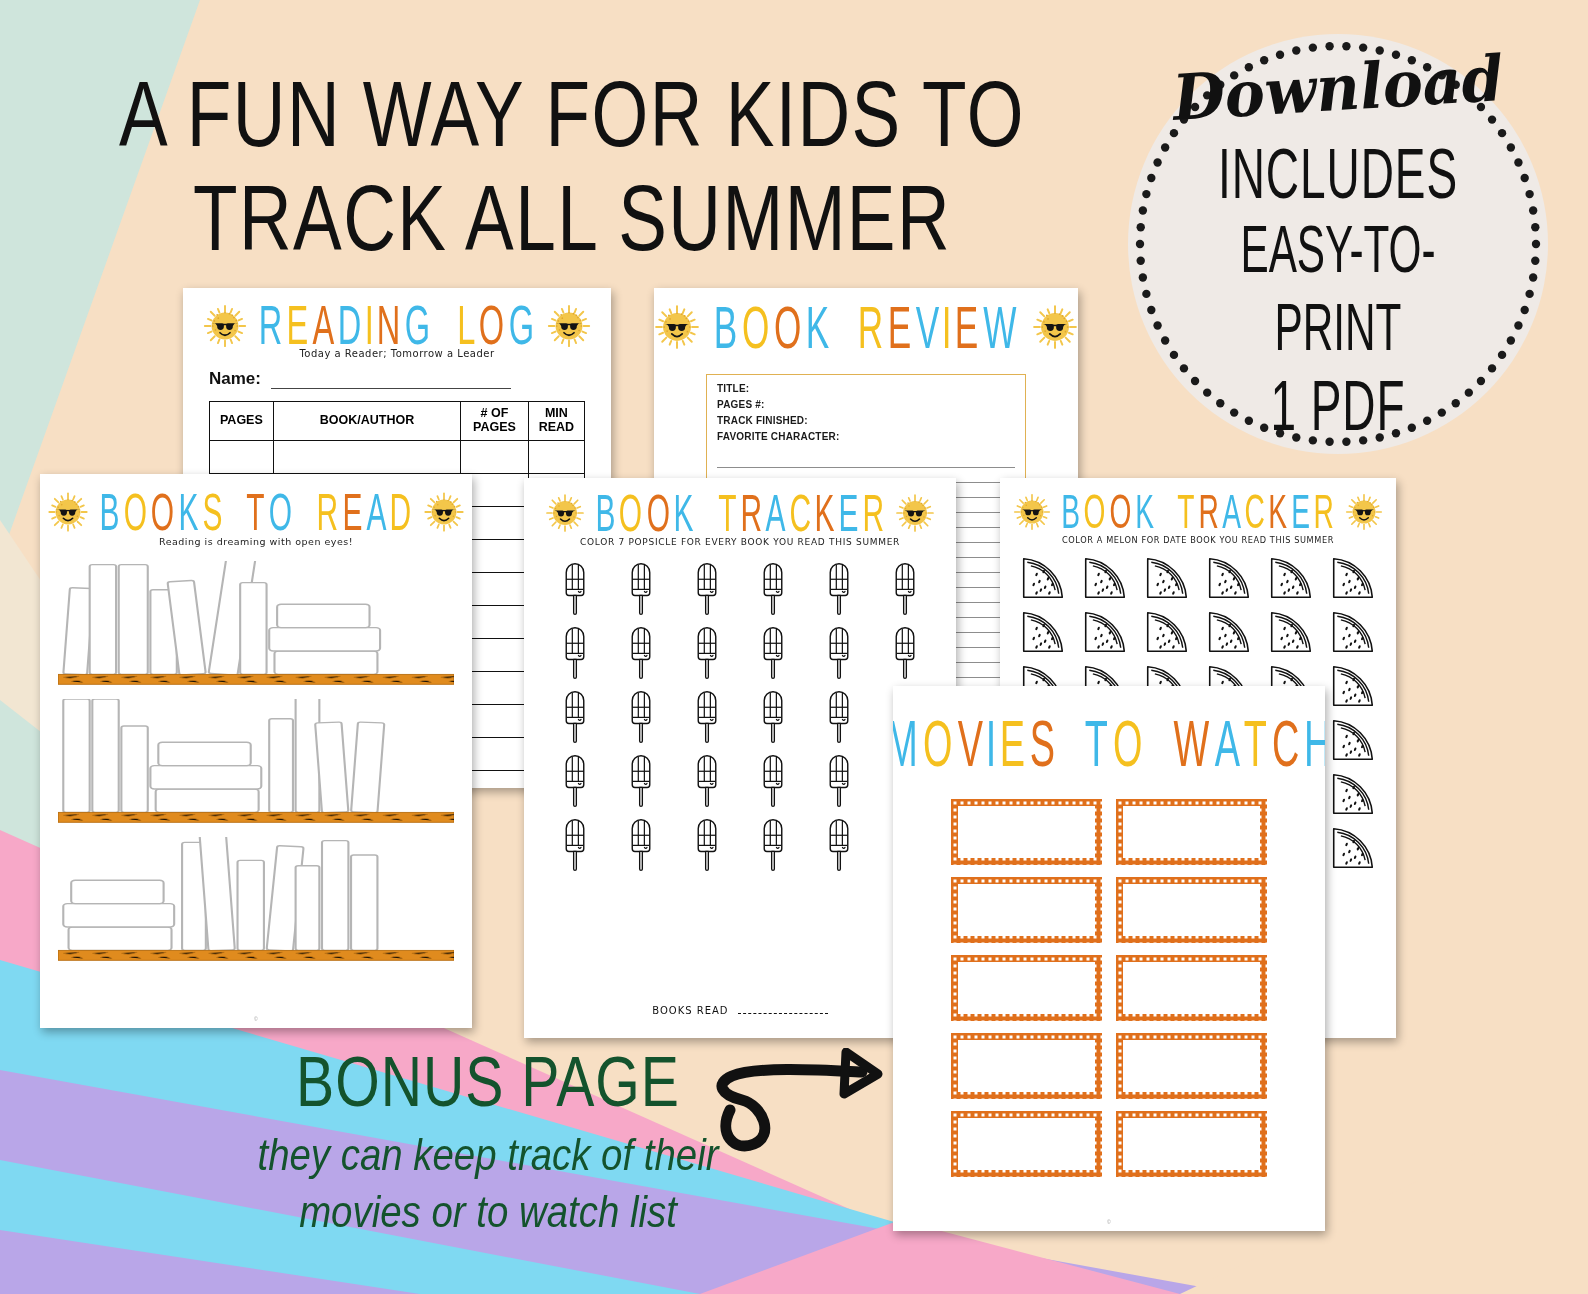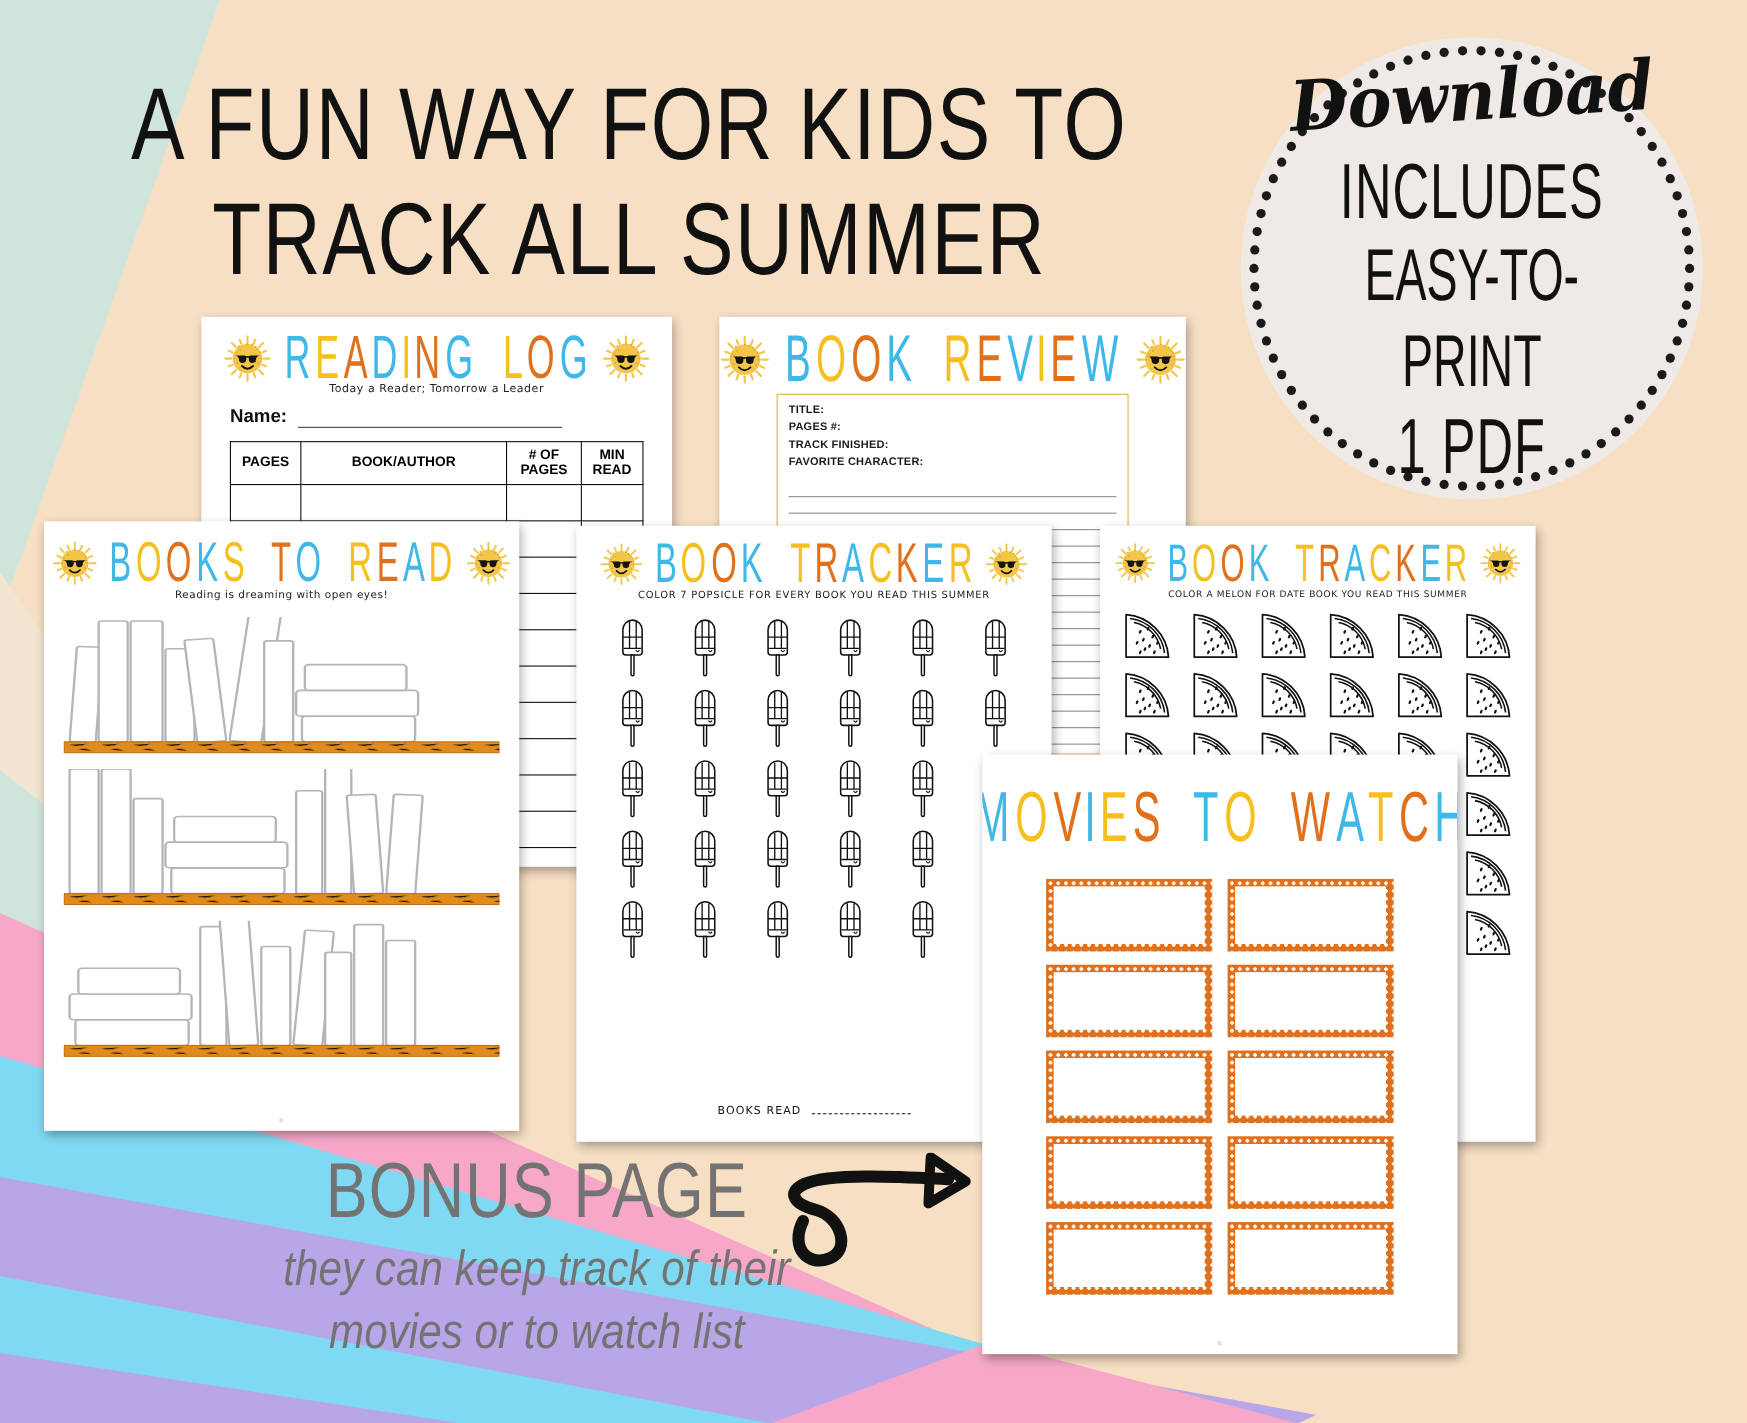--- a/index.html
+++ b/index.html
@@ -117,21 +117,21 @@
   .namerow .line { flex:1; border-bottom:1.5px solid #444; height:16px; max-width:240px; }
   table.rl { width: calc(100% - 52px); margin: 12px 26px 0 26px; border-collapse: collapse; }
   table.rl th, table.rl td { border: 1.6px solid #111; }
   table.rl th { font-size: 12.5px; font-weight: 700; padding: 5px 2px; text-align:center; line-height:1.1; }
   table.rl td { height: 33px; }
 
   
   #sheet-book-review { left: 654px; top: 288px; width: 424px; height: 520px; z-index: 10; }
   #sheet-book-review .hdr { display:flex; align-items:center; justify-content:center; padding: 10px 8px 2px 8px; gap:6px; }
   #sheet-book-review .ctitle { font-size: 40px; }
-  .brbox { margin: 0 52px 0 52px; border:1.6px solid #e0b152; padding: 8px 10px; }
+  .brbox { margin: 16px 52px 0 52px; border:1.6px solid #e0b152; padding: 8px 10px; }
   .brgrid { display:flex; font-size: 10px; font-weight:700; color:#1a1a1a; letter-spacing:.2px; }
   .brgrid > div { flex:1; }
   .brgrid p { margin-bottom: 5px; display:flex; align-items:center; gap:3px; }
   .stars { display:inline-flex; gap:1px; }
   .brlines { margin-top: 6px; }
   .brlines div { border-bottom: 1.2px solid #8d8d8d; height: 15px; }
   .brlines-gold div { border-bottom: 1.2px solid #e0b152; height: 15px; }
 
   
   #sheet-books-to-read { left: 40px; top: 474px; width: 432px; height: 554px; z-index: 20; }
@@ -181,21 +181,21 @@
   }
   .marquee::after {
     content:"";
     position:absolute; inset:0;
     background:#fff;
   }
 
   
   .bonus {
     position: absolute; left: 168px; top: 1048px; width: 640px;
-    z-index: 35; text-align: center; color: #737373;
+    z-index: 35; text-align: center; color: #14532d;
   }
   .bonus-title {
     font-size: 59px; letter-spacing: 1px; font-weight:400;
     transform: scaleY(1.2) scaleX(0.97);
     white-space: nowrap;
   }
   .bonus-sub {
     font-size: 40px; font-style: italic; font-weight: 400;
     line-height: 1.28; margin-top: 16px;
     transform: scaleY(1.12) scaleX(0.96);

